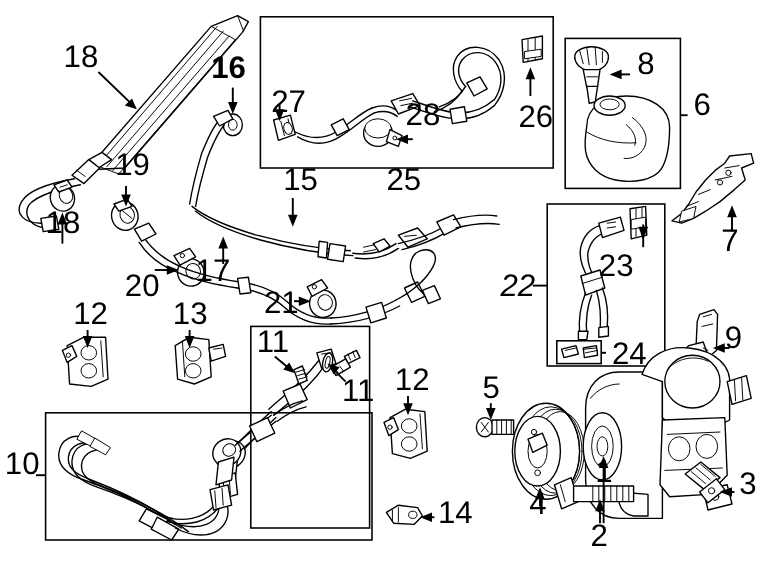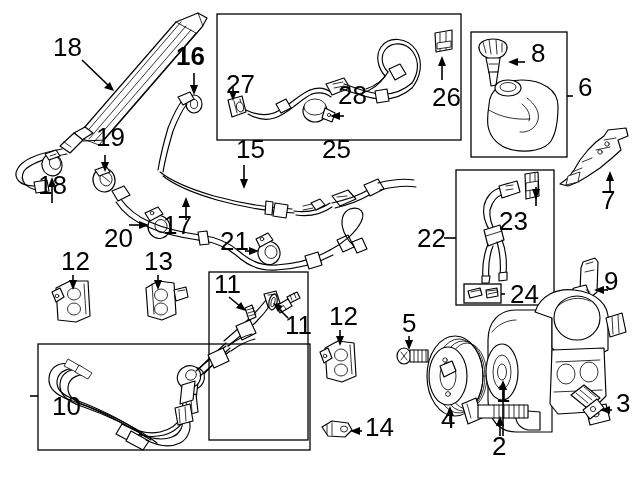--- a/index.html
+++ b/index.html
@@ -545,32 +545,32 @@
     <div class="callout" style="left:531px; top:40px;">8</div>
     <div class="callout" style="left:578px; top:74px;">6</div>
     <div class="callout" style="left:338px; top:82px;text-align:right;">28</div>
     <div class="callout" style="left:96px;  top:124px;">19</div>
     <div class="callout" style="left:236px; top:136px;">15</div>
     <div class="callout" style="left:322px; top:136px;">25</div>
     <div class="callout" style="left:601px; top:187px;">7</div>
     <div class="callout" style="left:38px;  top:172px;">18</div>
     <div class="callout" style="left:163px; top:212px;">17</div>
     <div class="callout" style="left:104px; top:213px;margin-top:12px;">20</div>
-    <div class="callout" style="left:220px; top:228px;">21</div>
-    <div class="callout" style="left:417px; top:225px;">22</div>
+    <div class="callout" style="left:220px; top:239px;">21</div>
+    <div class="callout" style="left:417px; top:225px;font-style:italic;">22</div>
     <div class="callout" style="left:499px; top:208px;">23</div>
     <div class="callout" style="left:510px; top:281px;">24</div>
     <div class="callout" style="left:604px; top:268px;">9</div>
     <div class="callout" style="left:61px;  top:248px;">12</div>
     <div class="callout" style="left:144px; top:248px;">13</div>
     <div class="callout" style="left:214px; top:271px;">11</div>
     <div class="callout" style="left:285px; top:312px;">11</div>
     <div class="callout" style="left:329px; top:303px;">12</div>
     <div class="callout" style="left:402px; top:310px;">5</div>
-    <div class="callout" style="left:4px;   top:393px;margin-left:48px;">10</div>
+    <div class="callout" style="left:4px;   top:373px;">10</div>
     <div class="callout" style="left:441px; top:406px;">4</div>
     <div class="callout" style="left:496px; top:380px;">1</div>
     <div class="callout" style="left:492px; top:433px;">2</div>
     <div class="callout" style="left:616px; top:390px;">3</div>
     <div class="callout" style="left:365px; top:414px;">14</div>
   </div>
 
 </div>
 
 </body></html>

